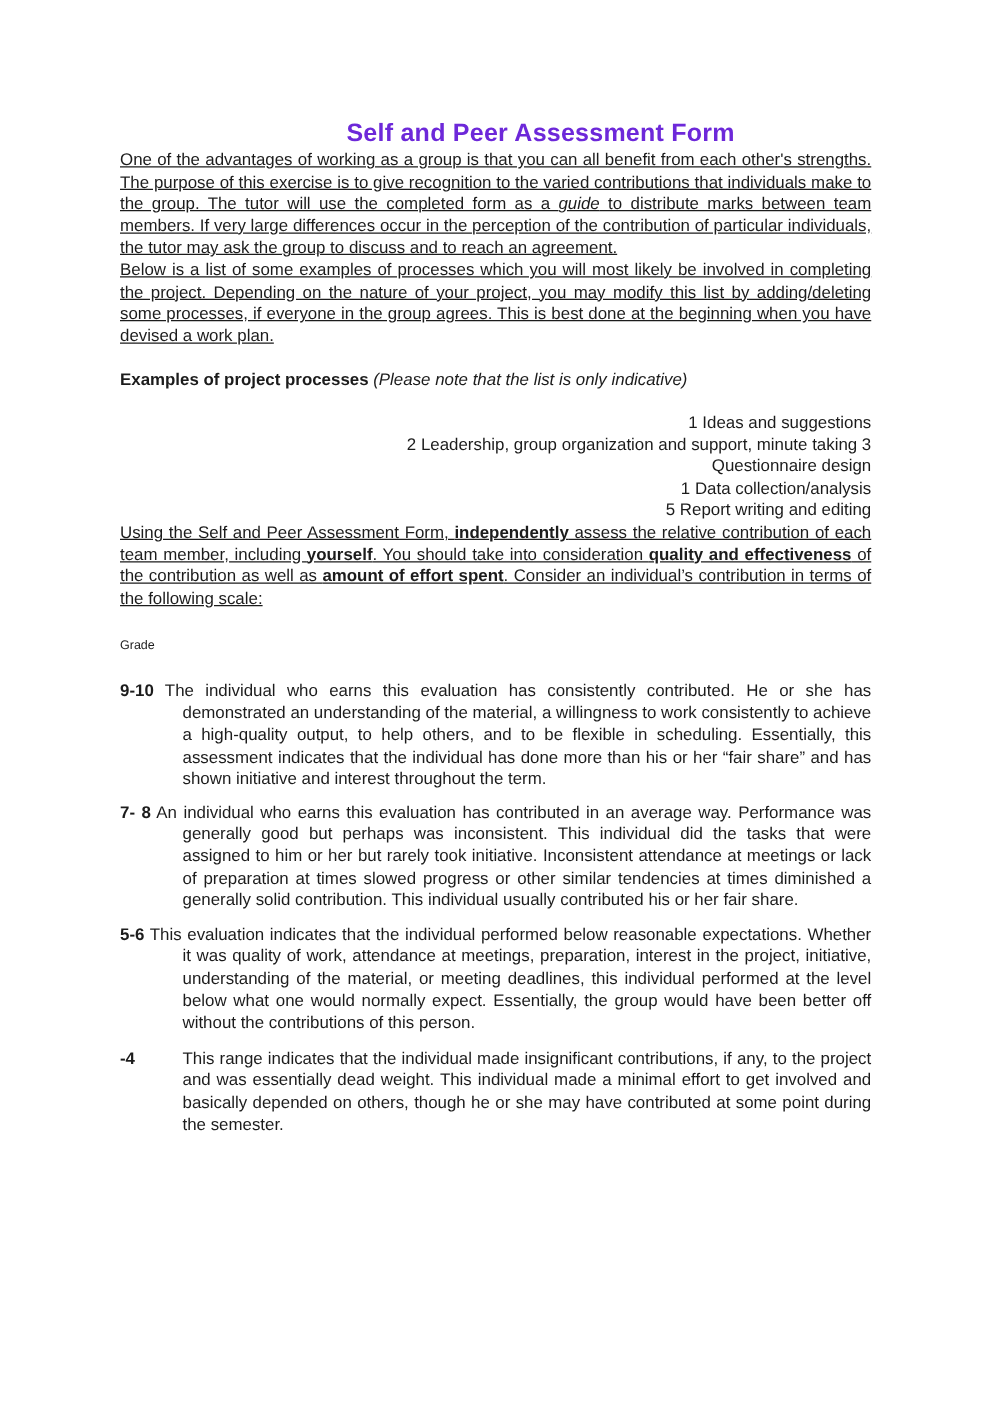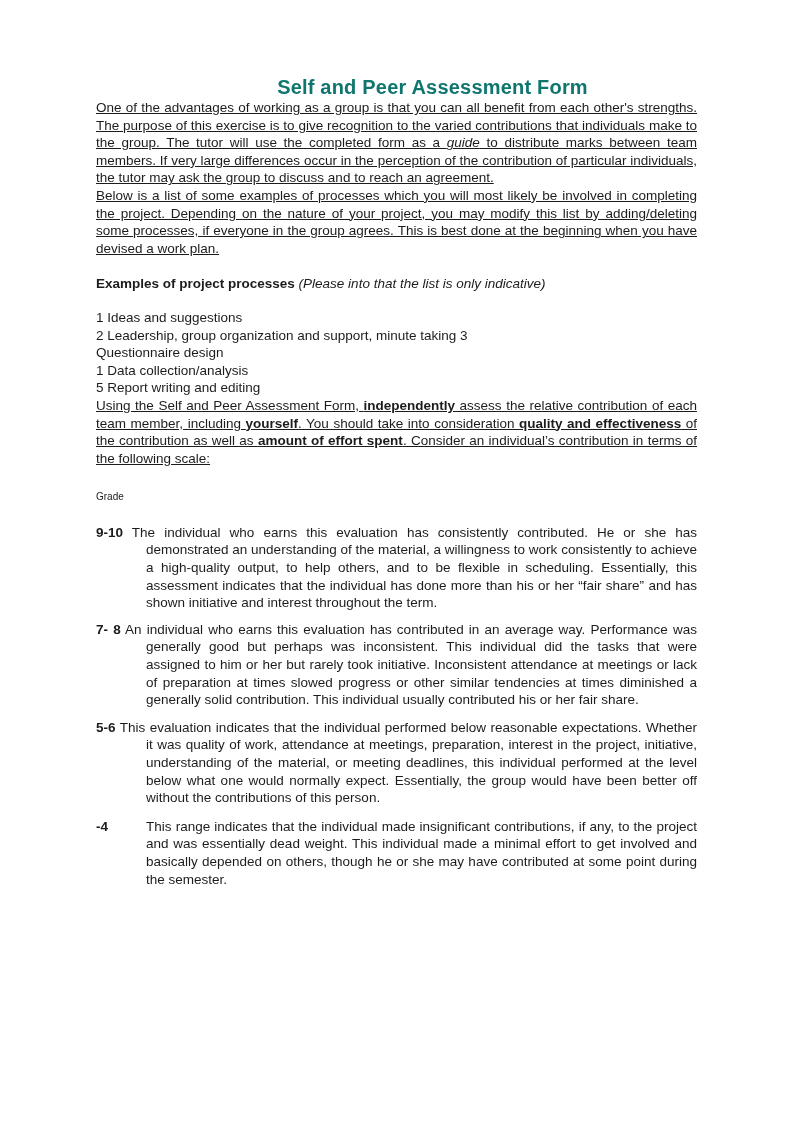--- a/index.html
+++ b/index.html
@@ -6,42 +6,42 @@
   .page{
     position:relative;
     width:793px;height:1122px;
     background:#ffffff;
     overflow:hidden;
     font-family:"Liberation Sans",sans-serif;
     color:#1c1c1c;
   }
   .content{position:absolute;left:96px;top:0;width:601px;}
   .doc-title{
-    margin:76px 0 0 0;
+    margin:96px 0 0 0;
     padding-left:72px;
     font-size:20px;
     font-weight:bold;
     letter-spacing:.2px;
-    color:#0f766e;
+    color:#6d28d9;
     text-align:center;
     white-space:nowrap;
   }
   p.body{
     font-size:13.5px;
     line-height:17.6px;
     text-align:justify;
     margin:0;
     text-decoration:underline;
   }
   .p1{margin-top:40px;}
   .p2{margin-top:25px;}
   .examples-heading{margin-top:18px;font-size:13.5px;line-height:17.6px;}
   .examples-heading .b{font-weight:bold;}
   .examples-heading .i{font-style:italic;}
-  .proc-list{margin-top:16px;font-size:13.5px;line-height:17.6px;}
+  .proc-list{margin-top:16px;font-size:13.5px;line-height:17.6px;text-align:right;}
   .p3{margin-top:20px;}
   .grade-word{margin-top:21px;font-size:10px;line-height:17.6px;}
   .grade{
     font-size:13.5px;
     line-height:17.6px;
     text-align:justify;
     padding-left:50px;
     text-indent:-50px;
     margin:0;
   }
@@ -70,21 +70,21 @@
 
 
   <div class="content">
 
     <h1 class="doc-title">Self and Peer Assessment Form</h1>
 
     <p class="body p1"><span>One of the advantages of working as a group is that you can all benefit from each other's strengths. The purpose of this exercise is to give recognition to the varied contributions that individuals make to the group. The tutor will use the completed form as a </span><span class="ital">guide</span><span> to distribute marks between team members. If very large differences occur in the perception of the contribution of particular individuals, the tutor may ask the group to discuss and to reach an agreement.</span></p>
 
     <p class="body p2">Below is a list of some examples of processes which you will most likely be involved in completing the project. Depending on the nature of your project, you may modify this list by adding/deleting some processes, if everyone in the group agrees. This is best done at the beginning when you have devised a work plan.</p>
 
-    <div class="examples-heading"><span class="b">Examples of project processes</span><span class="i"> (Please into that the list is only indicative)</span></div>
+    <div class="examples-heading"><span class="b">Examples of project processes</span><span class="i"> (Please note that the list is only indicative)</span></div>
 
     <div class="proc-list">
       <div>1 Ideas and suggestions</div>
       <div>2 Leadership, group organization and support, minute taking 3</div>
       <div>Questionnaire design</div>
       <div>1 Data collection/analysis</div>
       <div>5 Report writing and editing</div>
     </div>
 
     <p class="body p3"><span>Using the Self and Peer Assessment Form, </span><span class="bold">independently</span><span> assess the relative contribution of each team member, including </span><span class="bold">yourself</span><span>. You should take into consideration </span><span class="bold">quality and effectiveness</span><span> of the contribution as well as </span><span class="bold">amount of effort spent</span><span>. Consider an individual’s contribution in terms of the following scale:</span></p>

